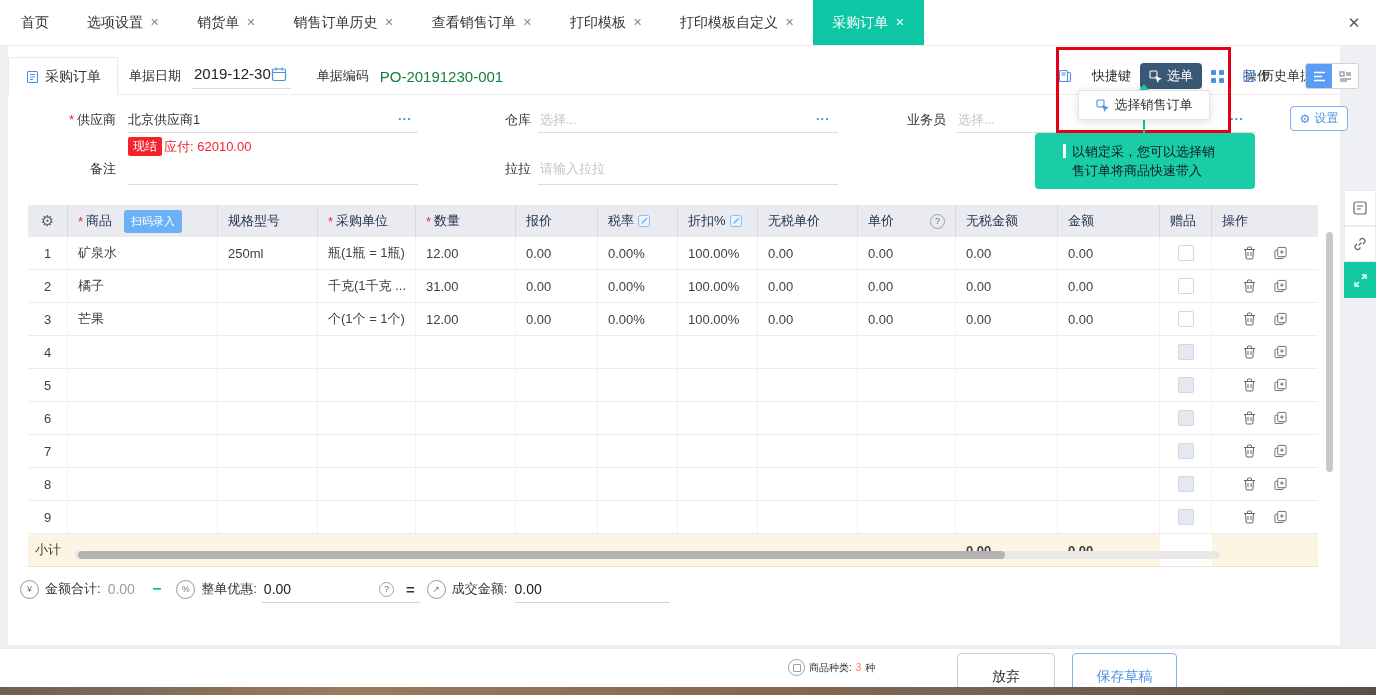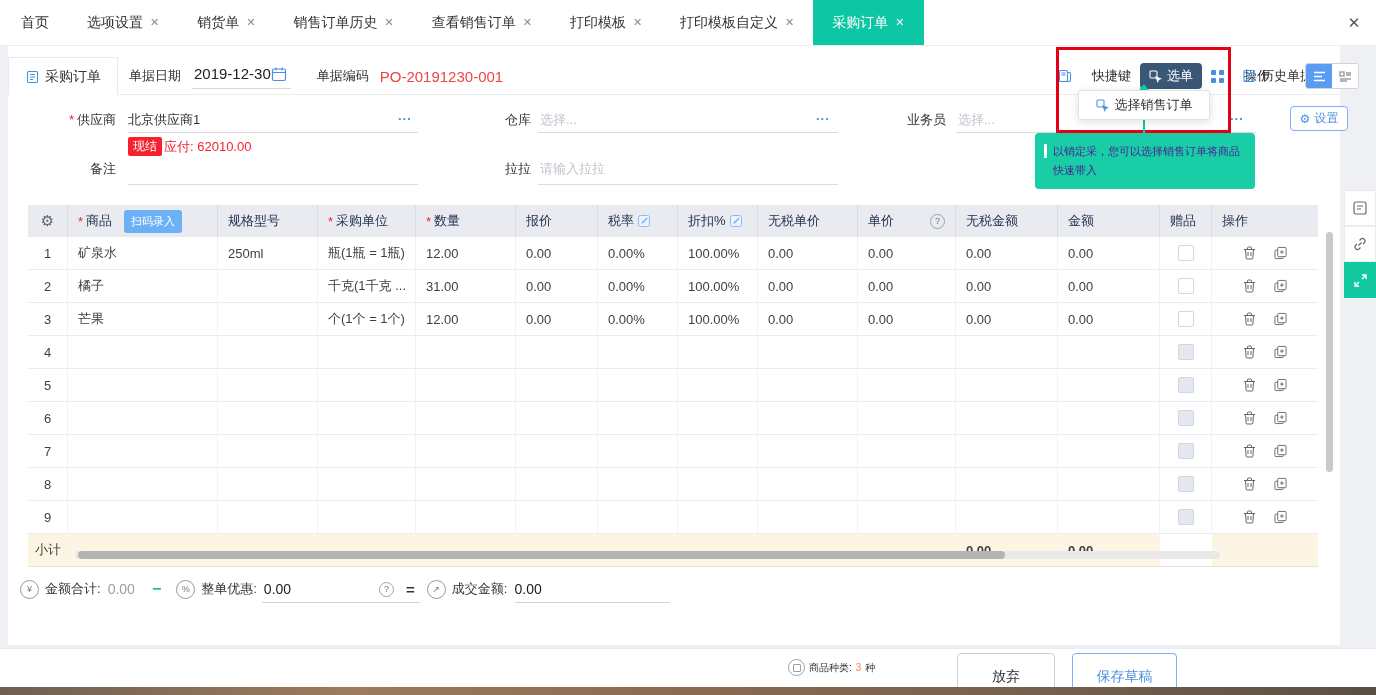--- a/index.html
+++ b/index.html
@@ -13,21 +13,21 @@
   .win-close{position:absolute;right:0;top:0;width:44px;height:45px;display:flex;align-items:center;justify-content:center;font-size:15px;color:#555;background:#fff;}
   
   .main{position:absolute;top:46px;left:0;width:1376px;height:602px;background:#eef0f4;}
   .card{position:absolute;left:8px;top:0;width:1332px;height:599px;background:#fff;}
   .doc-tab{position:absolute;left:0;top:11px;width:110px;height:38px;background:#fff;border:1px solid #eaeaea;border-bottom:none;display:flex;align-items:center;justify-content:center;gap:5px;font-size:14px;color:#333;z-index:2;box-sizing:border-box;}
   .subline{position:absolute;left:0;top:48px;width:1332px;height:1px;background:#ececec;}
   .subheader{position:absolute;left:121px;top:11px;height:38px;display:flex;align-items:center;color:#333;}
   .date-box{display:flex;align-items:center;border-bottom:1px solid #d9d9d9;padding:2px 4px 6px 2px;margin-left:11px;}
   .bigval{font-size:15px;color:#222;}
   .code-label{margin-left:26px;}
-  .code-val{margin-left:11px;font-size:15px;color:#ef4444;}
+  .code-val{margin-left:11px;font-size:15px;color:#15803d;}
   .tools{position:absolute;left:1050px;top:17px;display:flex;align-items:center;gap:9px;color:#2b2b2b;}
   .tool-item{display:flex;align-items:center;gap:20px;cursor:pointer;}
   .pill{background:#3a5876;color:#fff;border-radius:4px;padding:4px 9px;display:flex;align-items:center;gap:5px;cursor:pointer;}
   .history{position:absolute;left:1234px;top:21px;display:flex;align-items:center;gap:5px;cursor:pointer;}
   .toggles{position:absolute;left:1297px;top:17px;display:flex;border:1px solid #d3d3d3;border-radius:3px;overflow:hidden;}
   .tg{width:26px;height:24px;display:flex;align-items:center;justify-content:center;background:#fff;cursor:pointer;}
   .tg.active{background:#5b9cf3;}
   .settings-btn{position:absolute;left:1282px;top:60px;width:58px;height:25px;border:1px solid #7fb0f5;border-radius:4px;color:#4a90e2;display:flex;align-items:center;justify-content:center;gap:4px;font-size:12px;box-sizing:border-box;cursor:pointer;background:#fff;}
   
   .flabel{position:absolute;width:88px;text-align:right;color:#333;}
@@ -85,21 +85,21 @@
   .btn-cancel{left:957px;width:98px;border:1px solid #cfcfcf;background:#fff;color:#333;}
   .btn-draft{left:1072px;width:105px;border:1px solid #7fb0f5;background:#fff;color:#4a90e2;}
   .btn-save{left:1190px;width:147px;background:#5b9bf3;color:#fff;}
   .btn-save .caret{font-size:11px;}
   .wallpaper{position:absolute;left:0;top:687px;width:1376px;height:8px;background:linear-gradient(90deg,#6e5f52,#9c7b5e 25%,#8a6a52 50%,#75604e 75%,#5a4f44);}
   
   .redbox{position:absolute;left:1056px;top:47px;width:175px;height:86px;border:3px solid #e60013;box-sizing:border-box;z-index:40;pointer-events:none;}
   .drop-arrow{position:absolute;left:1139px;top:84px;width:0;height:0;border-left:5px solid transparent;border-right:5px solid transparent;border-bottom:6px solid #12c9a2;z-index:46;}
   .connector{position:absolute;left:1143px;top:119px;width:2px;height:15px;background:#12c9a2;z-index:44;}
   .dropdown{position:absolute;left:1078px;top:90px;width:132px;height:30px;background:#fff;border:1px solid #e2e2e2;border-radius:3px;box-shadow:0 2px 10px rgba(0,0,0,.13);display:flex;align-items:center;justify-content:center;gap:6px;font-size:13px;color:#333;z-index:45;box-sizing:border-box;cursor:pointer;}
-  .tooltip{position:absolute;left:1035px;top:133px;width:220px;min-height:54px;background:#19cda6;color:#4c1d95;border-radius:4px;padding:9px 9px;font-size:11px;line-height:19px;z-index:47;display:flex;gap:6px;box-sizing:border-box;}
+  .tooltip{position:absolute;left:1035px;top:133px;width:220px;min-height:54px;background:#19cda6;color:#0f172a;border-radius:4px;padding:9px 28px;font-size:13px;line-height:19px;z-index:47;display:flex;gap:6px;box-sizing:border-box;}
   .tip-bar{width:3px;height:14px;background:#fff;margin-top:2px;flex:none;}
 </style>
 </head>
 <body>
 
 <div class="tabbar">
   <div id="tabs" style="display:flex;align-items:stretch;">
       <div class="tab">
         <span>首页</span>
       </div>

